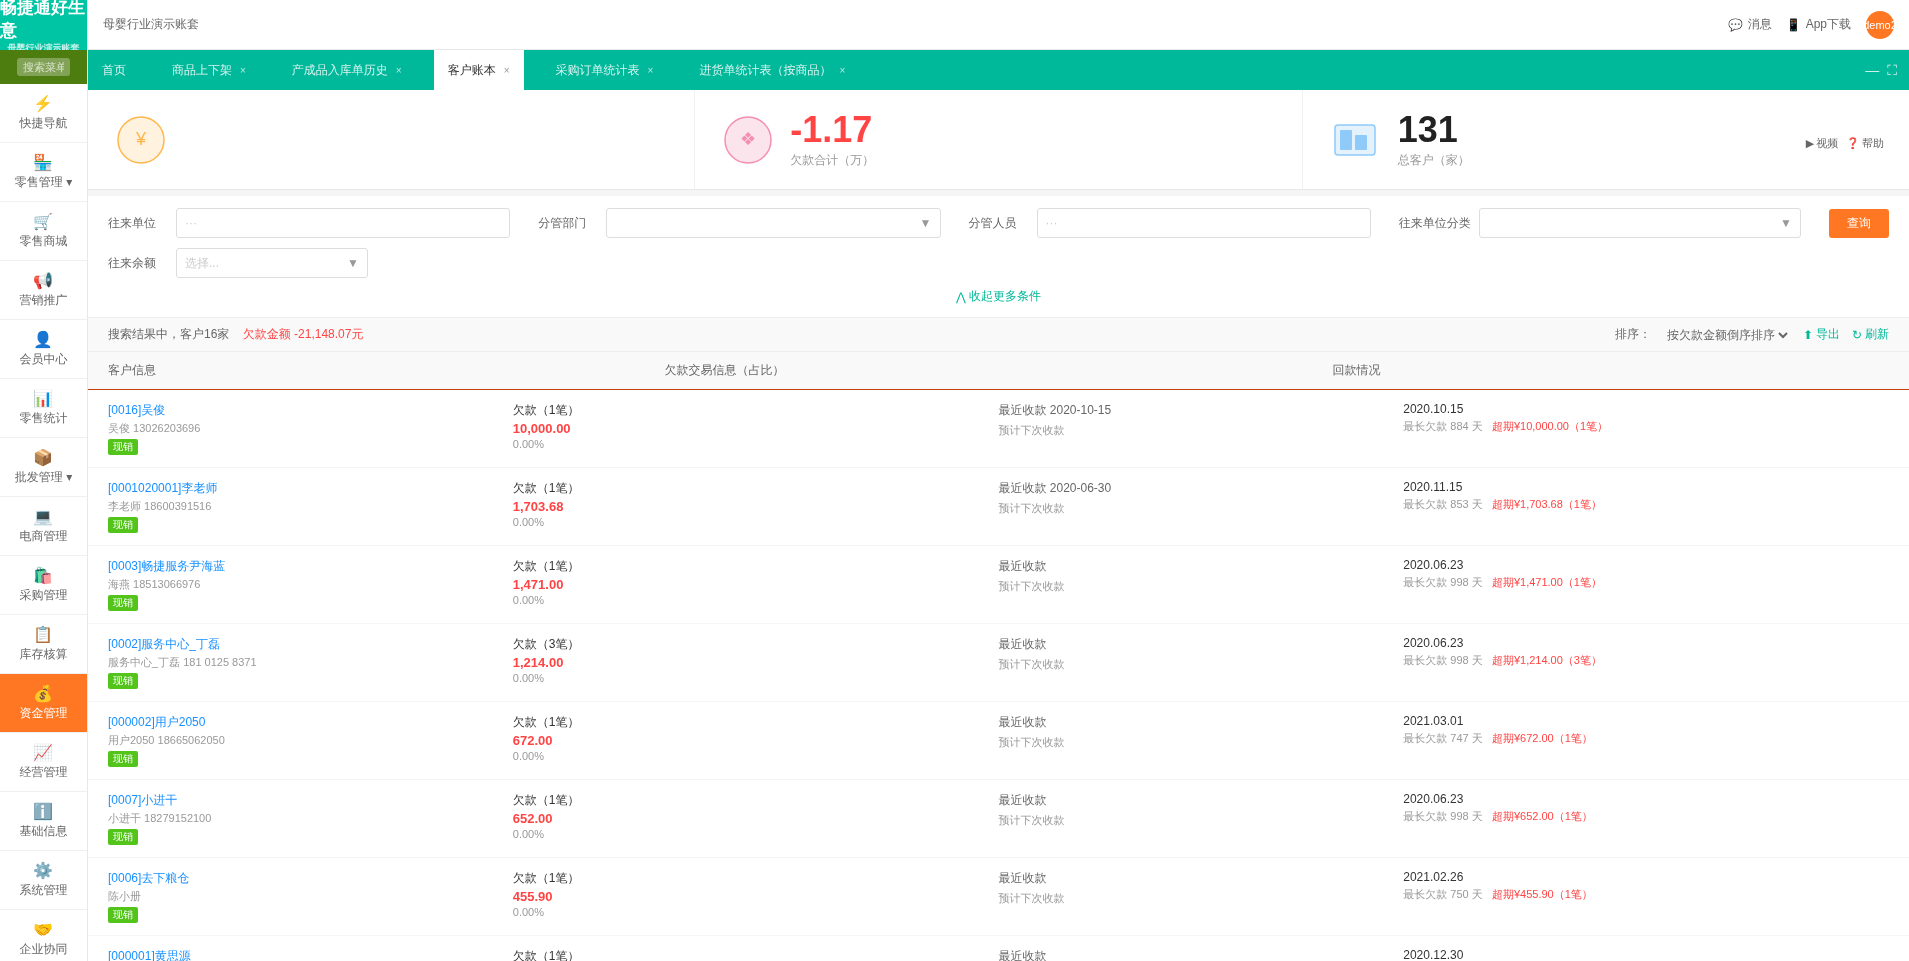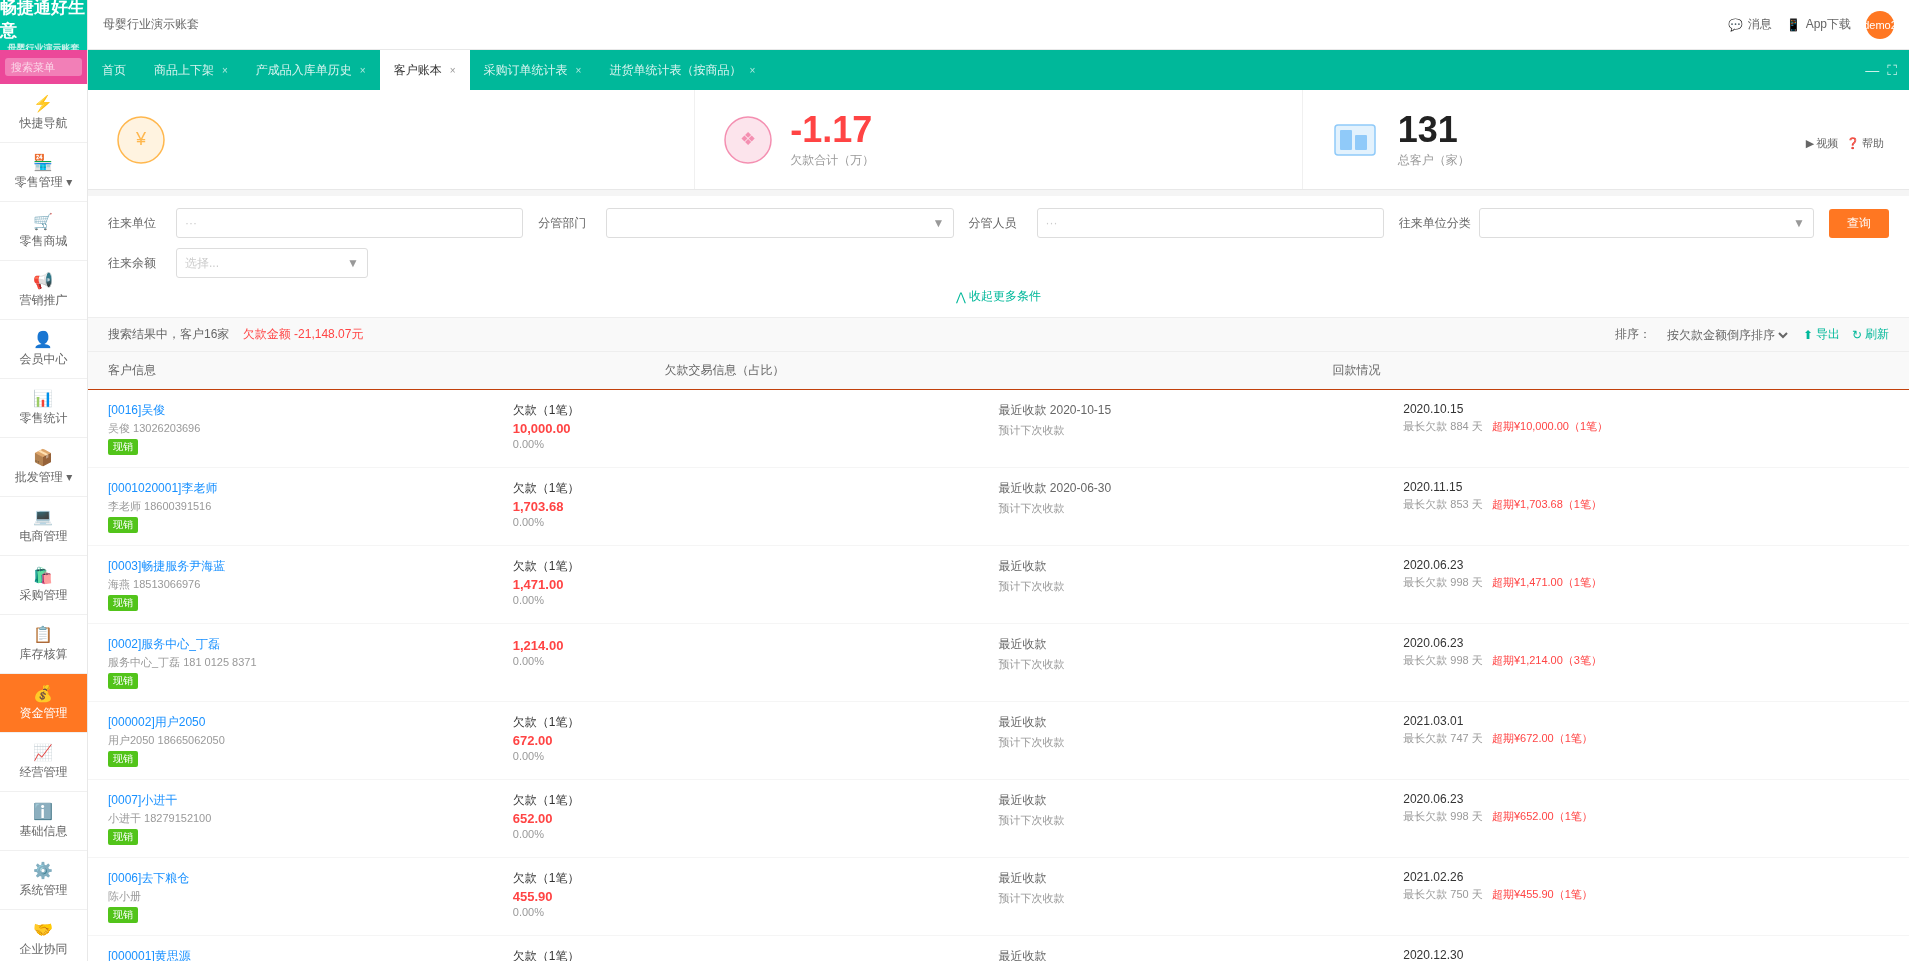--- a/index.html
+++ b/index.html
@@ -2,39 +2,39 @@
 <html><head>
   <meta charset="utf-8">
   <style>
     * { margin: 0; padding: 0; box-sizing: border-box; }
     body { font-family: "Microsoft YaHei", "PingFang SC", sans-serif; font-size: 12px; background: #f5f5f5; color: #333; display: flex; height: 961px; overflow: hidden; }
 
     
     .sidebar { width: 88px; background: #fff; border-right: 1px solid #e8e8e8; display: flex; flex-direction: column; flex-shrink: 0; }
     .sidebar-logo { background: #00c5a5; height: 50px; display: flex; align-items: center; justify-content: center; color: #fff; font-size: 13px; font-weight: bold; flex-direction: column; }
     .sidebar-logo-sub { font-size: 9px; color: rgba(255,255,255,0.8); }
-    .sidebar-search { padding: 8px 5px; background: #ec4899; }
+    .sidebar-search { padding: 8px 17px; background: #4d7c0f; }
     .sidebar-search input { width: 100%; background: rgba(255,255,255,0.3); border: none; border-radius: 3px; padding: 3px 6px; color: #fff; font-size: 11px; outline: none; }
     .sidebar-search input::placeholder { color: rgba(255,255,255,0.7); }
     .sidebar-nav-item { padding: 10px 5px; text-align: center; cursor: pointer; color: #666; font-size: 12px; border-bottom: 1px solid #f0f0f0; }
     .sidebar-nav-item.active { background: #ff7722; color: #fff; }
     .sidebar-nav-item .nav-icon { font-size: 16px; margin-bottom: 2px; }
 
     
     .main { flex: 1; display: flex; flex-direction: column; overflow: hidden; }
 
     
     .topbar { height: 50px; background: #fff; border-bottom: 1px solid #e8e8e8; display: flex; align-items: center; justify-content: space-between; padding: 0 15px; flex-shrink: 0; }
     .topbar-left { font-size: 12px; color: #666; }
     .topbar-right { display: flex; align-items: center; gap: 15px; }
     .topbar-right .btn-msg, .topbar-right .btn-app { display: flex; align-items: center; gap: 4px; color: #666; font-size: 12px; cursor: pointer; }
     .topbar-right .avatar { width: 28px; height: 28px; border-radius: 50%; background: #ff7722; display: flex; align-items: center; justify-content: center; color: #fff; font-size: 11px; cursor: pointer; }
 
     
-    .tabs { background: #00b89a; display: flex; align-items: center; height: 40px; flex-shrink: 0; overflow-x: auto; }
+    .tabs { background: #00b89a; display: flex; align-items: center; height: 40px; flex-shrink: 0; overflow-x: auto; gap: 18px; }
     .tab { padding: 0 14px; height: 40px; display: flex; align-items: center; color: rgba(255,255,255,0.85); font-size: 12px; cursor: pointer; white-space: nowrap; gap: 5px; }
     .tab.active { background: #fff; color: #333; }
     .tab .close-x { font-size: 10px; color: rgba(255,255,255,0.7); margin-left: 3px; }
     .tab.active .close-x { color: #999; }
     .tabs-end { margin-left: auto; display: flex; align-items: center; padding: 0 8px; }
     .tabs-end .icon-btn { color: rgba(255,255,255,0.8); font-size: 14px; cursor: pointer; padding: 2px 4px; }
 
     
     .content { flex: 1; overflow-y: auto; background: #f5f5f5; padding: 0; }
 
@@ -46,21 +46,21 @@
     .stat-info { flex: 1; }
     .stat-number { font-size: 36px; font-weight: bold; line-height: 1.1; }
     .stat-number.red { color: #ff4444; }
     .stat-number.black { color: #222; }
     .stat-label { font-size: 12px; color: #999; margin-top: 3px; }
     .stat-actions { display: flex; gap: 8px; align-items: flex-start; font-size: 11px; color: #666; cursor: pointer; padding-top: 8px; }
     .stat-actions span { display: flex; align-items: center; gap: 2px; }
 
     
     .filter-bar { background: #fff; padding: 12px 20px; margin-top: 6px; }
-    .filter-row { display: flex; align-items: center; gap: 15px; margin-bottom: 10px; }
+    .filter-row { display: flex; align-items: center; gap: 28px; margin-bottom: 10px; }
     .filter-item { display: flex; align-items: center; gap: 8px; flex: 1; }
     .filter-label { font-size: 12px; color: #666; white-space: nowrap; min-width: 60px; }
     .filter-input { flex: 1; border: 1px solid #ddd; border-radius: 3px; padding: 5px 8px; font-size: 12px; color: #333; display: flex; align-items: center; justify-content: space-between; cursor: pointer; min-height: 30px; }
     .filter-input .dots { color: #ccc; }
     .filter-select { flex: 1; border: 1px solid #ddd; border-radius: 3px; padding: 5px 8px; font-size: 12px; color: #999; display: flex; align-items: center; justify-content: space-between; cursor: pointer; min-height: 30px; background: #fff; }
     .btn-search { background: #ff7722; color: #fff; border: none; border-radius: 3px; padding: 6px 18px; font-size: 12px; cursor: pointer; white-space: nowrap; }
     .collapse-row { display: flex; justify-content: center; margin-top: 5px; }
     .collapse-btn { color: #00b89a; font-size: 12px; cursor: pointer; display: flex; align-items: center; gap: 3px; }
 
     
@@ -427,20 +427,21 @@
         </div>
       </div>
 
       <div class="table-row">
         <div class="col-customer">
           <div class="customer-name">[0002]服务中心_丁磊</div>
           <div class="customer-phone">服务中心_丁磊 181 0125 8371</div>
           <span class="tag">现销</span>
         </div>
         <div class="col-debt">
+          <div class="debt-count">欠款（3笔）</div>
           <div class="debt-amount">1,214.00</div>
           <div class="debt-percent">0.00%</div>
         </div>
         <div class="col-return">
           <div class="return-latest">最近收款</div>
           <div class="return-next">预计下次收款</div>
         </div>
         <div class="col-date">
           <div class="overdue-date">2020.06.23</div>
           <div class="overdue-days">

